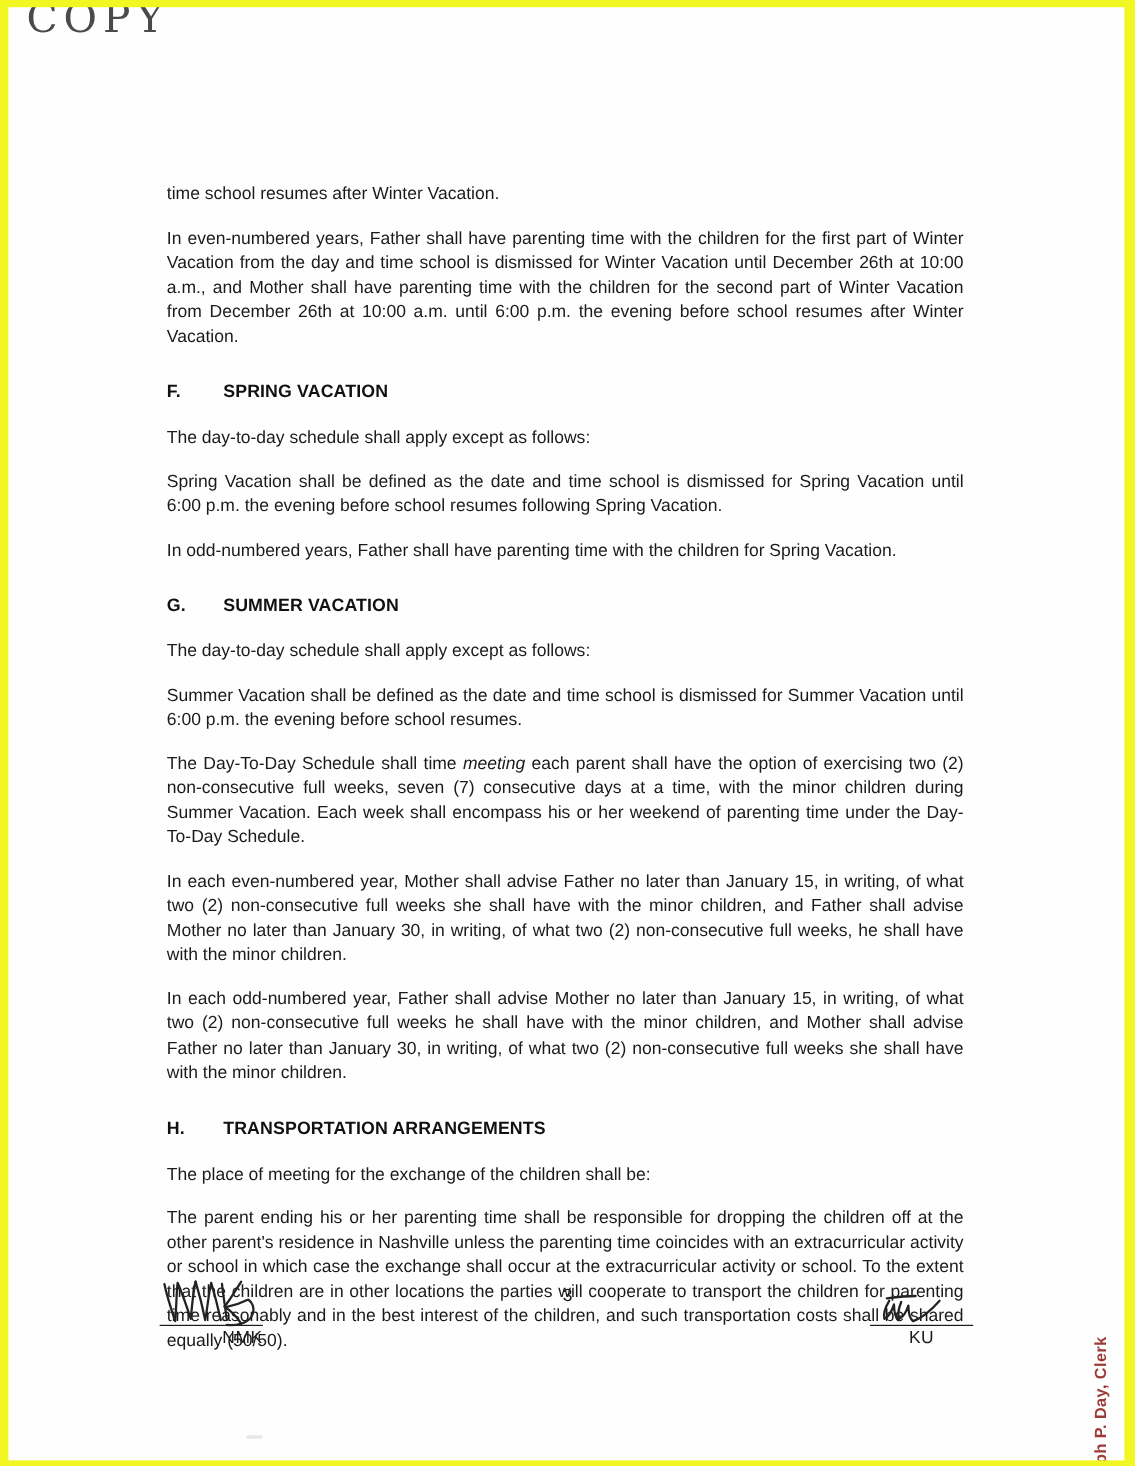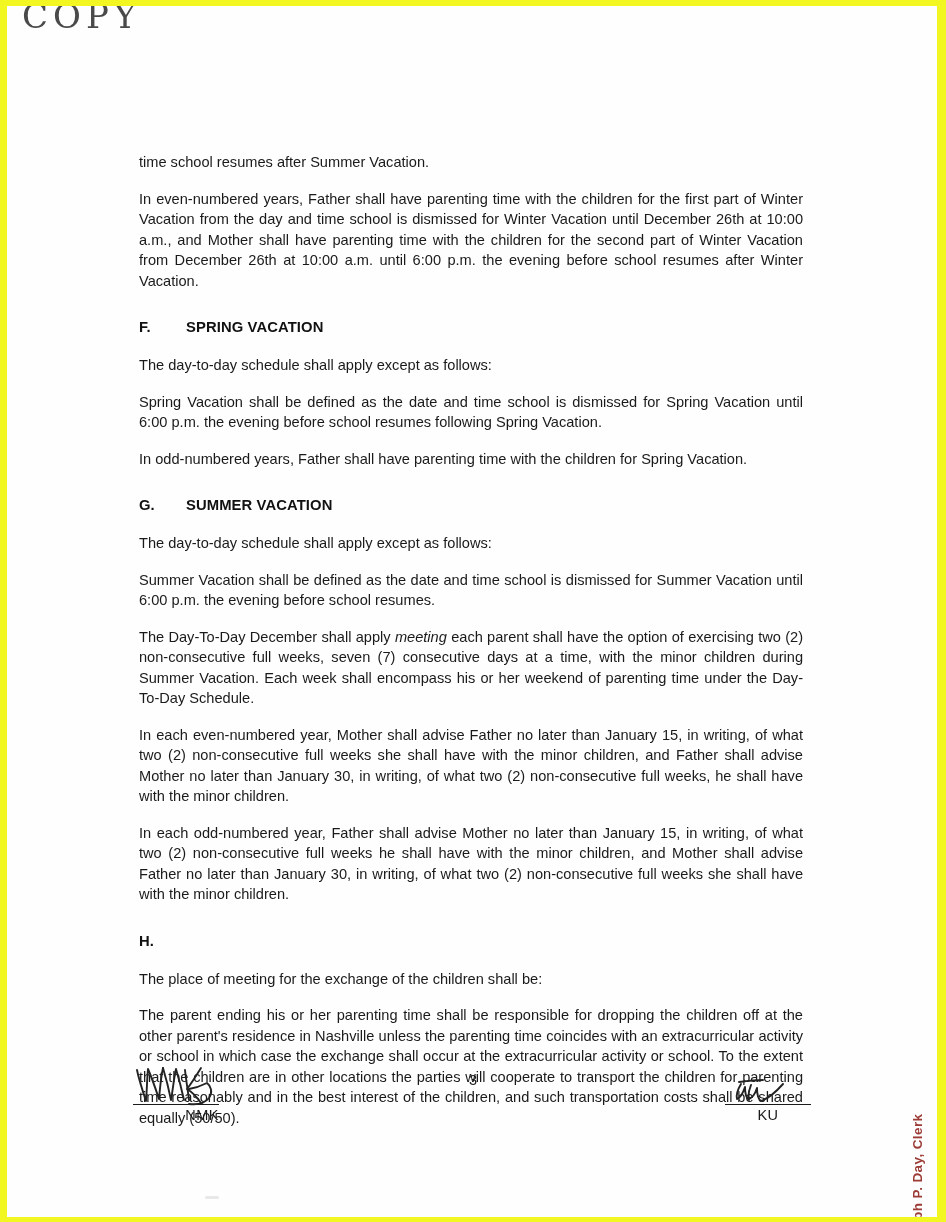--- a/index.html
+++ b/index.html
@@ -191,21 +191,21 @@
   <div class="scan-border-bottom"></div>
   <div class="scan-border-left"></div>
   <div class="scan-border-right"></div>
 
   <div class="copy-stamp">COPY</div>
 
   <div class="efile-stamp">EFILED 09/30/25 12:33 PM  CASE NO. 25D1460  Joseph P. Day, Clerk</div>
 
   <div class="doc-body">
 
-    <p class="para">time school resumes after Summer Vacation.</p>
+    <p class="para">time school resumes after Winter Vacation.</p>
 
     <p class="para">In even-numbered years, Father shall have parenting time with the children for the first part of Winter Vacation from the day and time school is dismissed for Winter Vacation until December 26th at 10:00 a.m., and Mother shall have parenting time with the children for the second part of Winter Vacation from December 26th at 10:00 a.m. until 6:00 p.m. the evening before school resumes after Winter Vacation.</p>
 
     <div class="heading">
       <span class="h-letter">F.</span>
       <span class="h-title">SPRING VACATION</span>
     </div>
 
     <p class="para">The day-to-day schedule shall apply except as follows:</p>
 
@@ -217,29 +217,30 @@
     <div class="heading">
       <span class="h-letter">G.</span>
       <span class="h-title">SUMMER VACATION</span>
     </div>
 
     <p class="para">The day-to-day schedule shall apply except as follows:</p>
 
     <p class="para">Summer Vacation shall be defined as the date and time school is dismissed for Summer Vacation until 6:00 p.m. the evening before school resumes.</p>
 
     <p class="para">
-      <span>The Day-To-Day December shall apply </span><em>meeting</em><span> each parent shall have the option of exercising two (2) non-consecutive full weeks, seven (7) consecutive days at a time, with the minor children during Summer Vacation. Each week shall encompass his or her weekend of parenting time under the Day-To-Day Schedule.</span>
+      <span>The Day-To-Day Schedule shall time </span><em>meeting</em><span> each parent shall have the option of exercising two (2) non-consecutive full weeks, seven (7) consecutive days at a time, with the minor children during Summer Vacation. Each week shall encompass his or her weekend of parenting time under the Day-To-Day Schedule.</span>
     </p>
 
     <p class="para">In each even-numbered year, Mother shall advise Father no later than January 15, in writing, of what two (2) non-consecutive full weeks she shall have with the minor children, and Father shall advise Mother no later than January 30, in writing, of what two (2) non-consecutive full weeks, he shall have with the minor children.</p>
 
     <p class="para">In each odd-numbered year, Father shall advise Mother no later than January 15, in writing, of what two (2) non-consecutive full weeks he shall have with the minor children, and Mother shall advise Father no later than January 30, in writing, of what two (2) non-consecutive full weeks she shall have with the minor children.</p>
 
     <div class="heading">
       <span class="h-letter">H.</span>
+      <span class="h-title">TRANSPORTATION ARRANGEMENTS</span>
     </div>
 
     <p class="para">The place of meeting for the exchange of the children shall be:</p>
 
     <p class="para">The parent ending his or her parenting time shall be responsible for dropping the children off at the other parent's residence in Nashville unless the parenting time coincides with an extracurricular activity or school in which case the exchange shall occur at the extracurricular activity or school. To the extent that the children are in other locations the parties will cooperate to transport the children for parenting time reasonably and in the best interest of the children, and such transportation costs shall be shared equally (50/50).</p>
 
   </div>
 
   <div class="footer">
 

